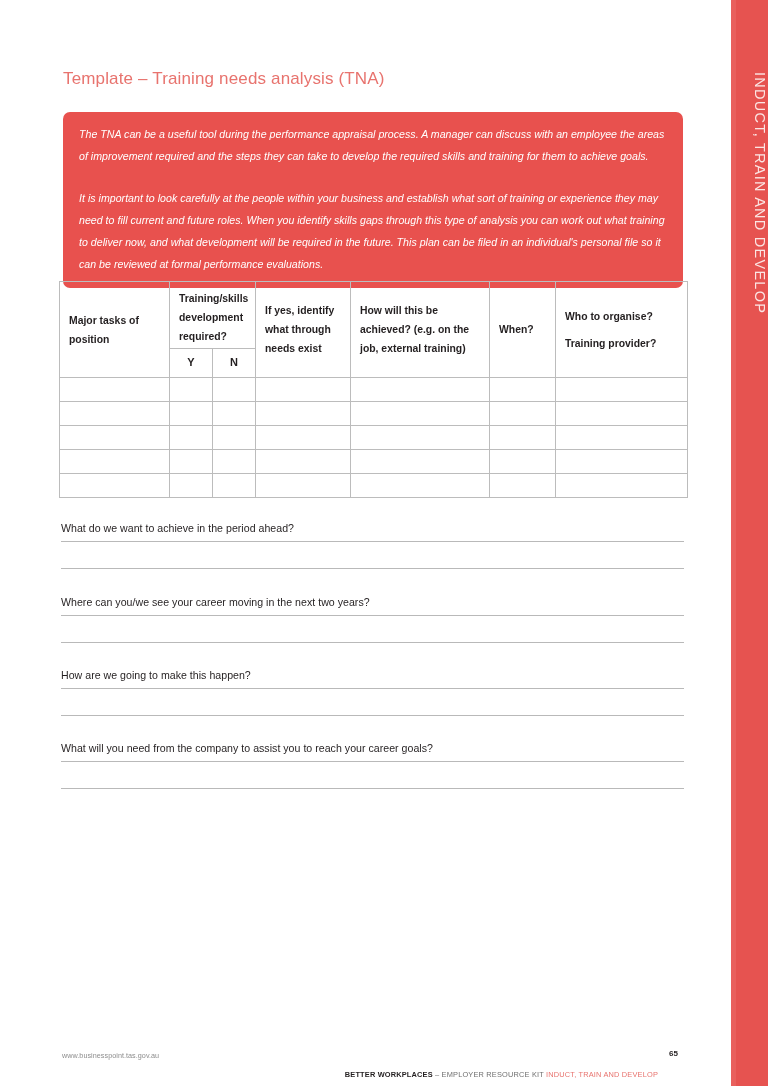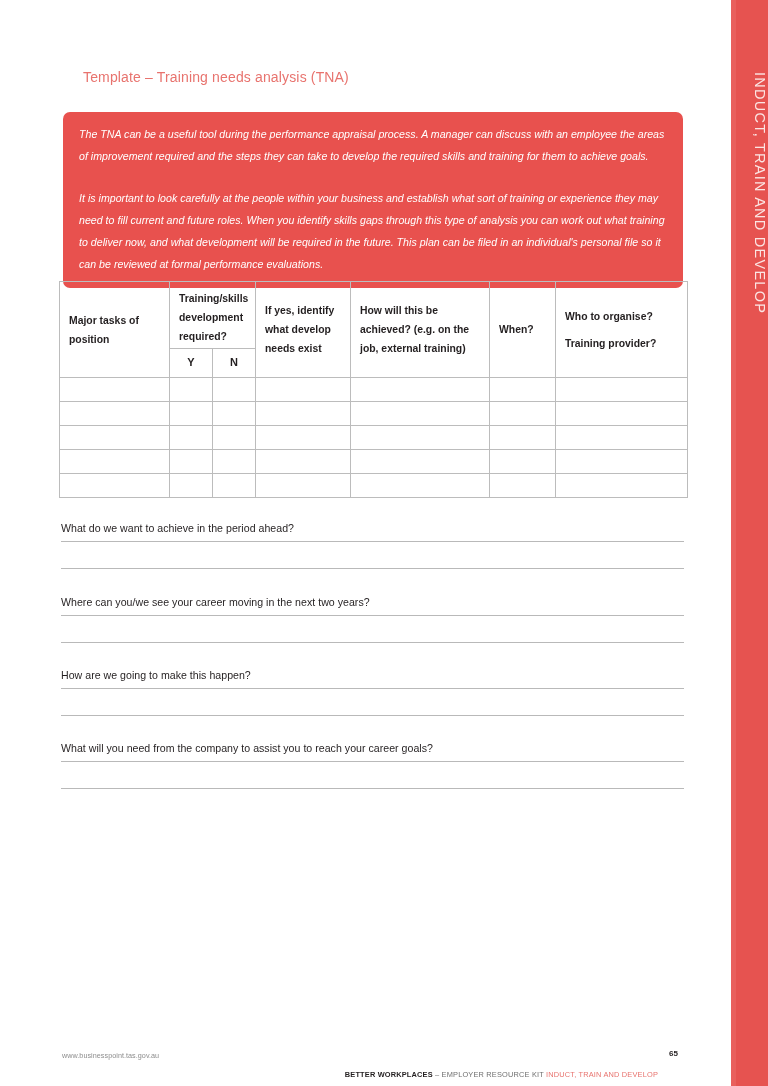--- a/index.html
+++ b/index.html
@@ -54,25 +54,24 @@
     left: 0;
     top: 0;
     width: 731px;
     height: 1086px;
   }
 
   .title {
     position: absolute;
     left: 63px;
     top: 69px;
-    font-size: 14px;
+    font-size: 17px;
     color: #e8736e;
     letter-spacing: 0.15px;
     font-family: "Liberation Sans", sans-serif;
-    margin-left: 20px;
   }
 
   
   .callout {
     position: absolute;
     left: 63px;
     top: 112px;
     width: 620px;
     box-sizing: border-box;
     background: #e8514e;
@@ -216,21 +215,21 @@
     <thead>
       <tr>
         <th rowspan="1">Major tasks of position</th>
         <th colspan="2" class="subhead-wrap">
           <div class="lbl">Training/skills development required?</div>
           <div class="ynrow">
             <div>Y</div>
             <div>N</div>
           </div>
         </th>
-        <th>If yes, identify what develop needs exist</th>
+        <th>If yes, identify what through needs exist</th>
         <th>How will this be achieved? (e.g. on the job, external training)</th>
         <th>When?</th>
         <th>
           <div>Who to organise?</div>
           <div style="height:8px"></div>
           <div>Training provider?</div>
         </th>
       </tr>
     </thead>
     <tbody id="tbl-body">

